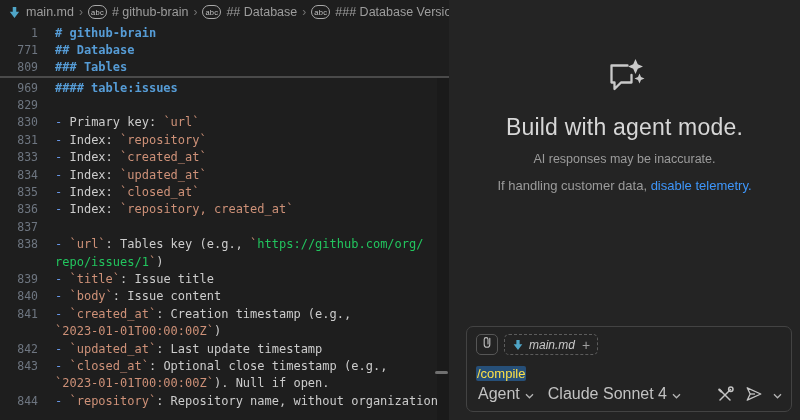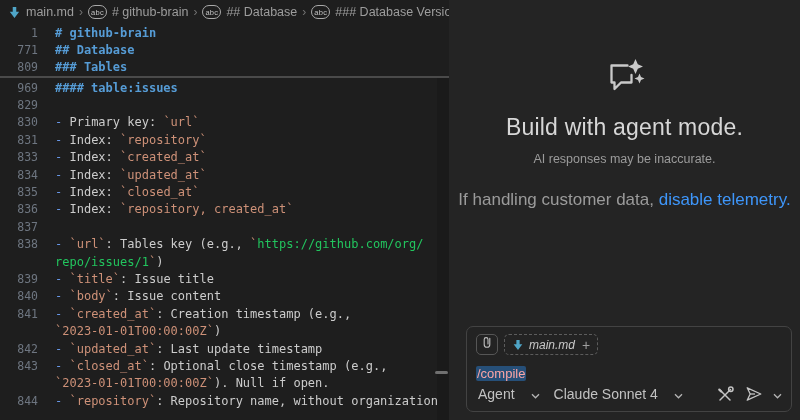--- a/index.html
+++ b/index.html
@@ -31,36 +31,36 @@
   .tok-t{color:#cccccc}
   .tok-c{color:#ce9178}
   .tok-l{color:#22c55e;}
   .scroll-dash{position:absolute;left:435px;top:371px;width:13px;height:3px;background:#707070;border-radius:2px;cursor:pointer}
 
   
   .chat{position:absolute;left:449px;top:0;width:351px;height:420px;background:#242424}
   .welcome{position:absolute;top:57px;left:0;width:100%;text-align:center}
   .welcome-title{margin-top:15px;font-size:23px;font-weight:400;color:#d7d7d7;letter-spacing:.2px}
   .welcome-note{margin-top:11px;font-size:12.5px;color:#9b9b9b}
-  .welcome-privacy{margin-top:24px;font-size:17px;color:#9b9b9b}
+  .welcome-privacy{margin-top:12px;font-size:13px;color:#9b9b9b}
   .link{color:#3e96fa;cursor:pointer}
 
   .chat-input{position:absolute;left:17px;top:326px;width:326px;height:86px;box-sizing:border-box;
     background:#232323;border:1px solid #434343;border-radius:7px;padding:7px 9px}
   .chips{display:flex;gap:6px;align-items:center}
   .icon-btn{width:22px;height:21px;border:1px solid #565656;border-radius:5px;box-sizing:border-box;
     display:flex;align-items:center;justify-content:center;cursor:pointer}
   .chip{height:21px;border:1px dashed #5c5c5c;border-radius:5px;box-sizing:border-box;
     display:flex;align-items:center;gap:5px;padding:0 7px;cursor:pointer}
   .chip-label{font-size:12px;font-style:italic;color:#c8c8c8}
   .chip-add{font-size:14px;color:#9e9e9e;margin-left:2px;line-height:1}
   .command-row{margin-top:9px}
-  .command{display:inline-block;font-size:13px;color:#fca5a5;background:#264f78;padding:0 1px;border-radius:2px}
+  .command{display:inline-block;font-size:13px;color:#fde047;background:#264f78;padding:0 1px;border-radius:2px}
   .controls{position:absolute;left:11px;right:9px;bottom:8px;display:flex;align-items:center}
-  .ctrl{display:flex;align-items:flex-end;gap:16px;color:#c2c2c2;font-size:14px;cursor:pointer}
+  .ctrl{display:flex;align-items:flex-end;gap:5px;color:#c2c2c2;font-size:16px;cursor:pointer}
   .ctrl + .ctrl{margin-left:14px}
   .spacer{flex:1}
   .right-icons{display:flex;align-items:center;gap:10px}
   .right-icons .tool,.right-icons .send{cursor:pointer;display:flex}
 </style>
 </head>
 <body>
 
 <div class="editor">
   <div class="gutter-strip"></div>

